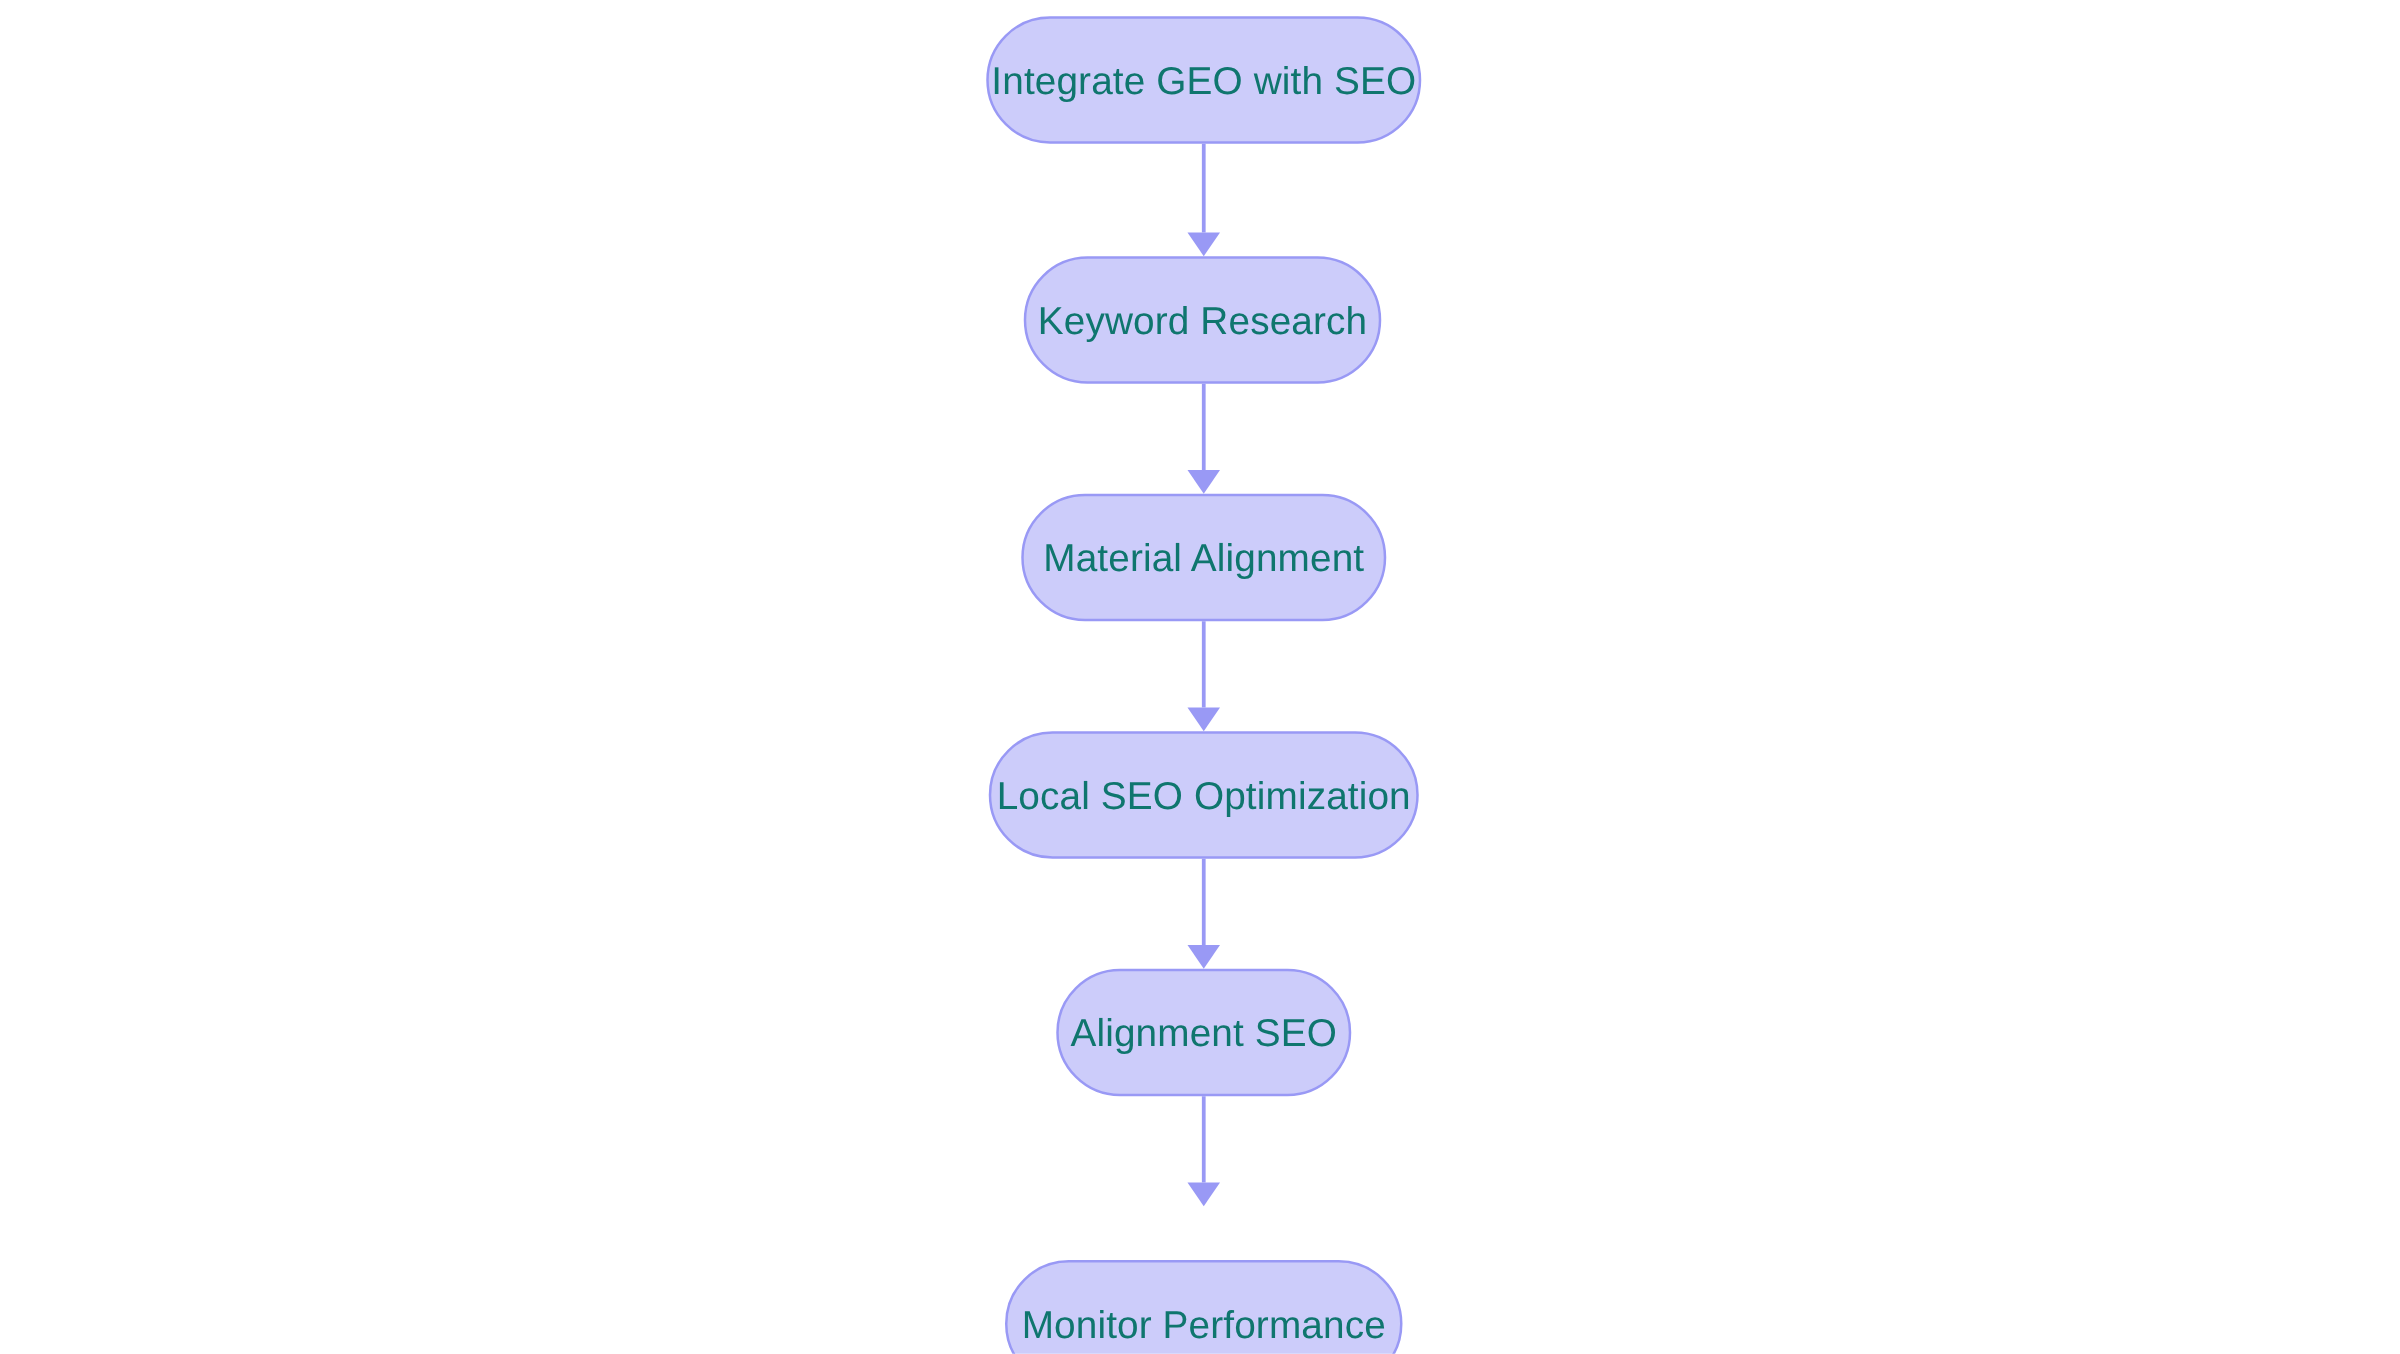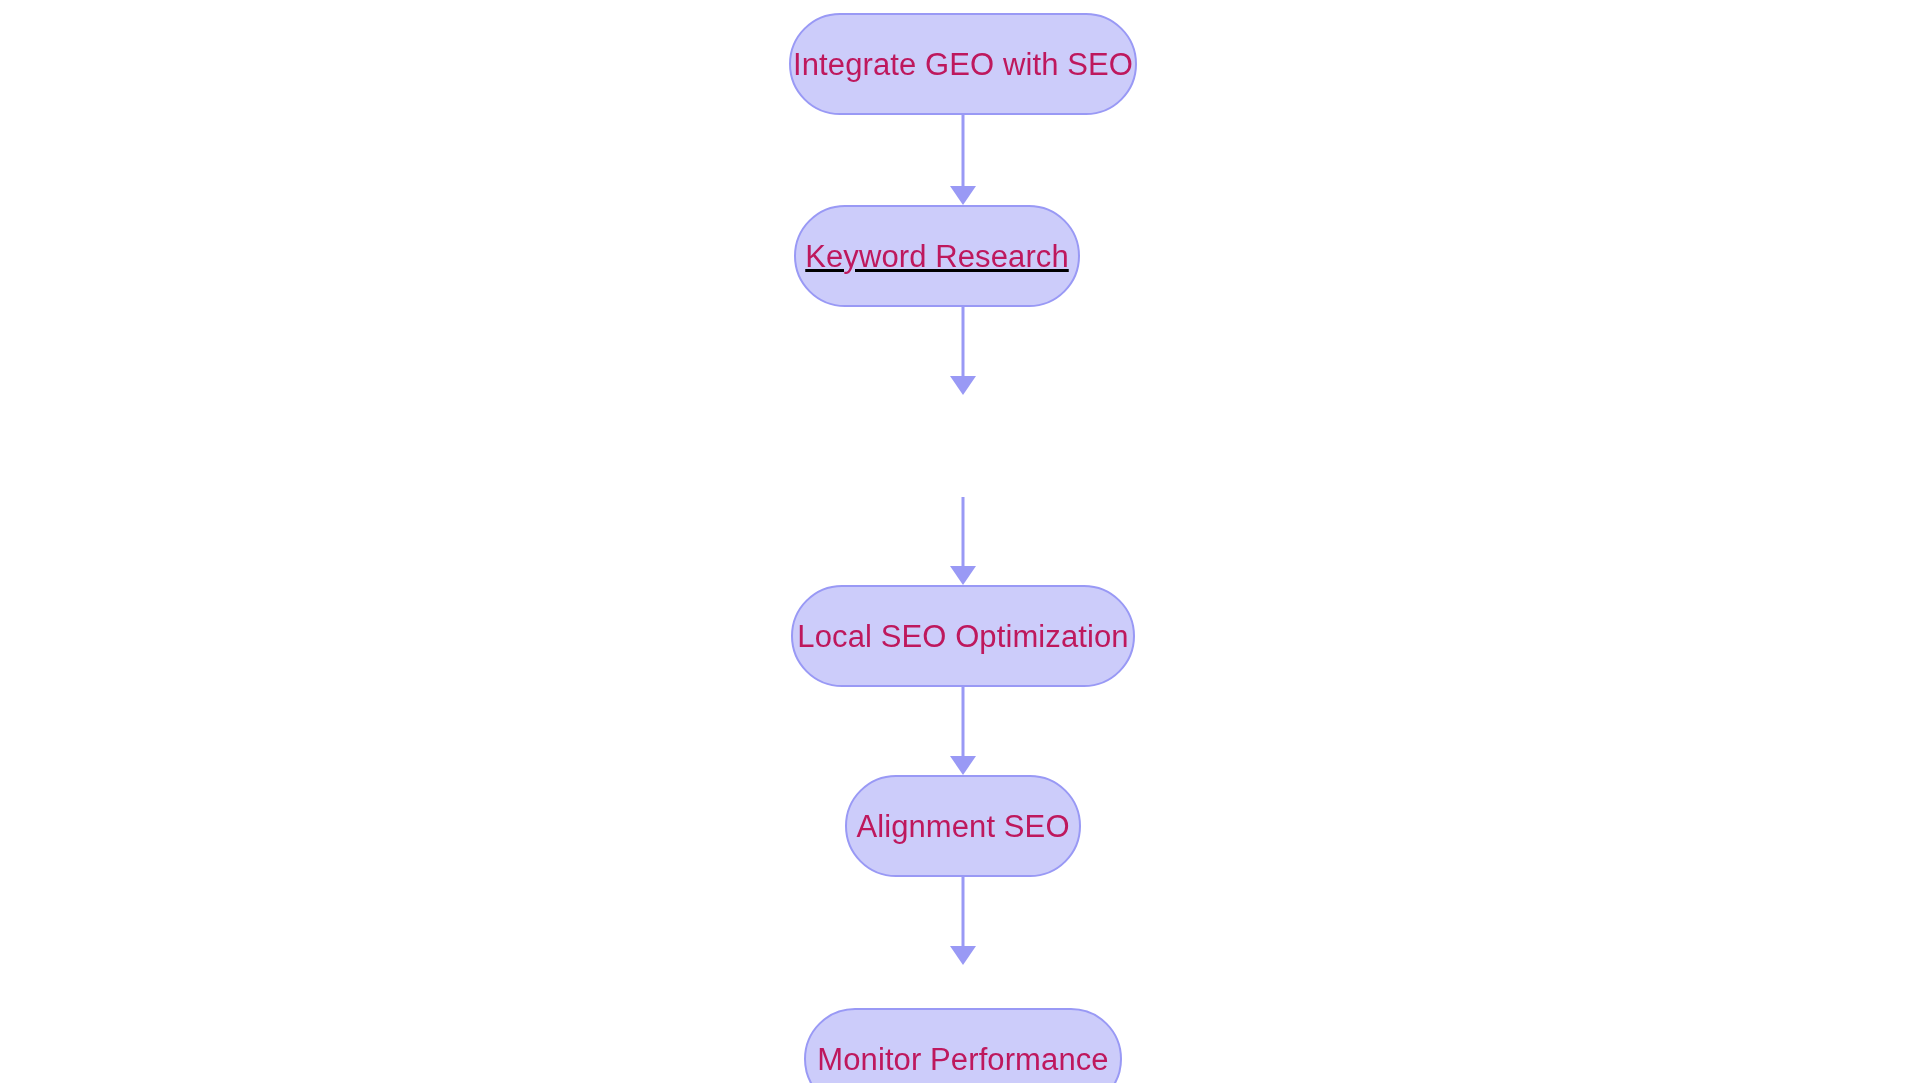--- a/index.html
+++ b/index.html
@@ -37,21 +37,21 @@
     display: flex;
     align-items: center;
     justify-content: center;
     transform: translateX(-50%);
     white-space: nowrap;
   }
   .node-label {
     font-family: "Liberation Sans", sans-serif;
     font-size: 31px;
     font-weight: 400;
-    color: #be185d;
+    color: #0f766e;
     letter-spacing: 0.1px;
     line-height: 1;
     user-select: none;
   }
   .edge {
     position: absolute;
     transform: translateX(-50%);
     width: 40px;
   }
   .edge-line {
@@ -101,24 +101,27 @@
 
     <div class="edge" style="left:963px; top:877px; height:88px;">
       <div class="edge-line" style="height:69px;"></div>
       <div class="edge-arrowhead" style="top:69px;"></div>
     </div>
 
     <div class="node" style="left:963px; top:13px; width:348px;">
       <span class="node-label">Integrate GEO with SEO</span>
     </div>
 
-    <div class="node" style="left:937px; top:205px; width:286px;text-decoration:underline;">
+    <div class="node" style="left:962px; top:205px; width:286px;">
       <span class="node-label">Keyword Research</span>
     </div>
 
+    <div class="node" style="left:963px; top:395px; width:292px;">
+      <span class="node-label">Material Alignment</span>
+    </div>
 
     <div class="node" style="left:963px; top:585px; width:344px;">
       <span class="node-label">Local SEO Optimization</span>
     </div>
 
     <div class="node" style="left:963px; top:775px; width:236px;">
       <span class="node-label">Alignment SEO</span>
     </div>
 
     <div class="node" style="left:963px; top:965px; width:318px;margin-top:43px;">

